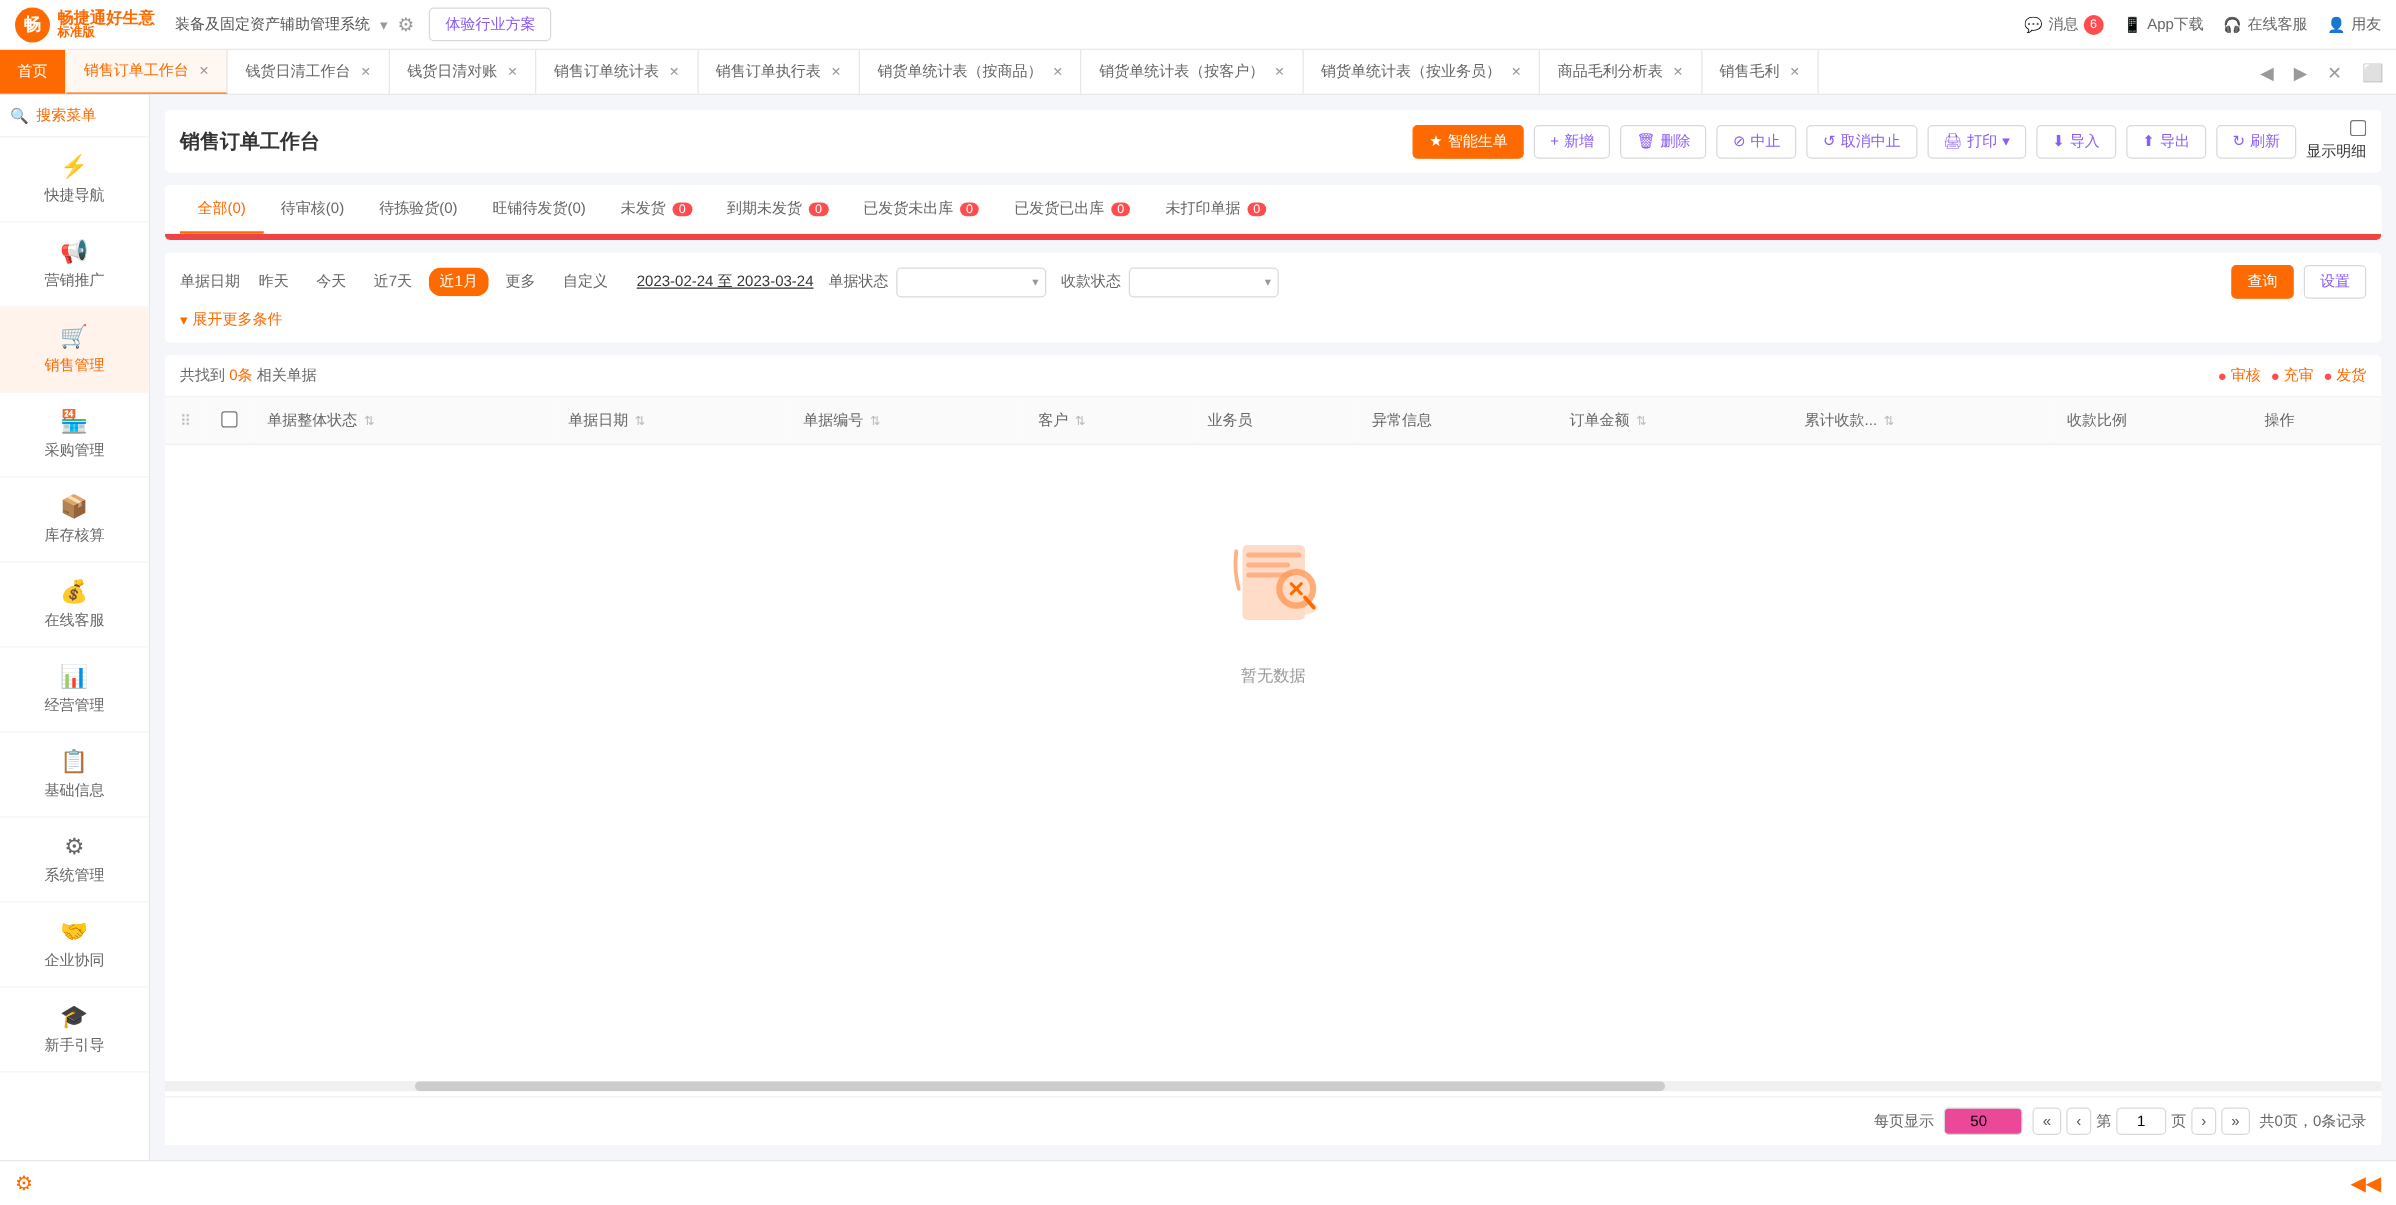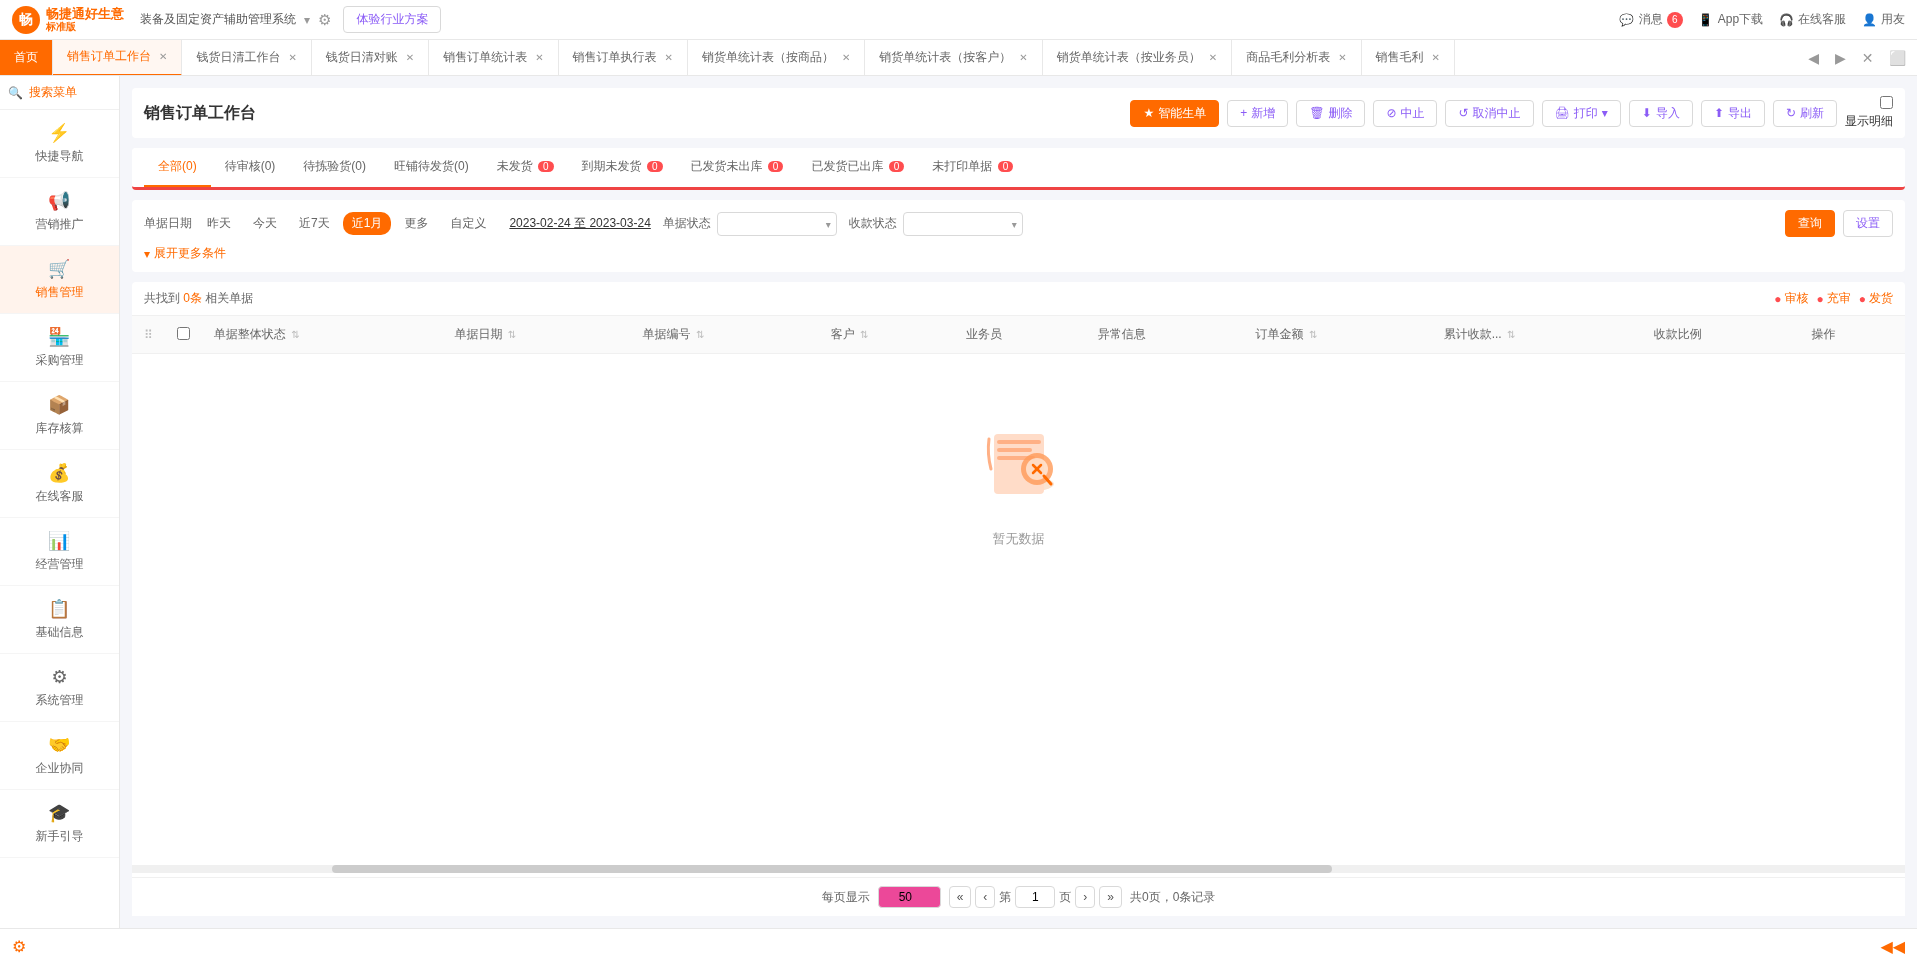--- a/index.html
+++ b/index.html
@@ -40,21 +40,21 @@
     .page-content { flex: 1; padding: 12px; overflow: auto; display: flex; flex-direction: column; gap: 10px; }
 
     
     .page-title-bar { display: flex; align-items: center; justify-content: space-between; background: #fff; padding: 8px 12px; border-radius: 4px; }
     .page-title { font-size: 16px; font-weight: bold; color: #333; }
     .toolbar { display: flex; align-items: center; gap: 8px; flex-wrap: wrap; }
     .btn { padding: 4px 12px; border-radius: 4px; border: 1px solid #d9d9d9; cursor: pointer; font-size: 12px; display: flex; align-items: center; gap: 4px; background: #fff; color: #8b5cf6; }
     .btn-primary { background: #ff6a00; color: white; border-color: #ff6a00; }
 
     
-    .filter-tabs { display: flex; align-items: center; gap: 0; background: #fff; border-radius: 4px; padding: 0 12px; border-bottom: 3px solid #ef4444; }
+    .filter-tabs { display: flex; align-items: center; gap: 0; background: #fff; border-radius: 4px; padding: 0 12px; border-bottom: 5px solid #ef4444; }
     .filter-tab { padding: 10px 14px; cursor: pointer; font-size: 12px; color: #666; border-bottom: 2px solid transparent; white-space: nowrap; }
     .filter-tab.active { color: #ff6a00; border-bottom-color: #ff6a00; }
     .filter-tab .count-badge { background: #ff4d4f; color: white; border-radius: 8px; padding: 0 5px; font-size: 10px; margin-left: 2px; }
 
     
     .filter-form { background: #fff; padding: 10px 12px; border-radius: 4px; display: flex; flex-direction: column; gap: 8px; }
     .filter-row { display: flex; align-items: center; gap: 12px; flex-wrap: wrap; }
     .filter-item { display: flex; align-items: center; gap: 6px; font-size: 12px; }
     .filter-label { color: #666; white-space: nowrap; }
     .filter-date-btns { display: flex; gap: 4px; }
@@ -79,21 +79,21 @@
     th { padding: 10px 12px; text-align: left; color: #666; font-weight: normal; border-bottom: 1px solid #f0f0f0; white-space: nowrap; }
     th .sort-icon { color: #bbb; margin-left: 2px; font-size: 10px; }
     .checkbox-col { width: 32px; text-align: center; }
     .drag-col { width: 24px; text-align: center; color: #bbb; }
 
     
     .empty-state { display: flex; flex-direction: column; align-items: center; justify-content: center; padding: 60px; flex: 1; }
     .empty-text { color: #999; font-size: 13px; }
 
     
-    .pagination-bar { padding: 8px 12px; display: flex; align-items: center; justify-content: center; gap: 8px; border-top: 1px solid #f0f0f0; background: #fff; }
+    .pagination-bar { padding: 8px 12px; display: flex; align-items: center; justify-content: flex-end; gap: 8px; border-top: 1px solid #f0f0f0; background: #fff; }
     .page-size-select { padding: 3px 20px 3px 20px; border: 1px solid #d9d9d9; border-radius: 4px; font-size: 12px; appearance: none; background: #ec4899; }
     .page-nav { display: flex; align-items: center; gap: 4px; }
     .page-btn { padding: 3px 7px; border: 1px solid #d9d9d9; border-radius: 4px; cursor: pointer; background: #fff; font-size: 12px; color: #555; }
     .page-btn:disabled { color: #ccc; cursor: default; }
     .page-input { width: 40px; padding: 3px 6px; border: 1px solid #d9d9d9; border-radius: 4px; text-align: center; font-size: 12px; }
     .page-info { color: #666; font-size: 12px; }
 
     
     .bottom-bar { height: 36px; background: #fff; border-top: 1px solid #e8e8e8; display: flex; align-items: center; justify-content: space-between; padding: 0 12px; flex-shrink: 0; }
     .bottom-gear { color: #ff6a00; cursor: pointer; font-size: 16px; }

